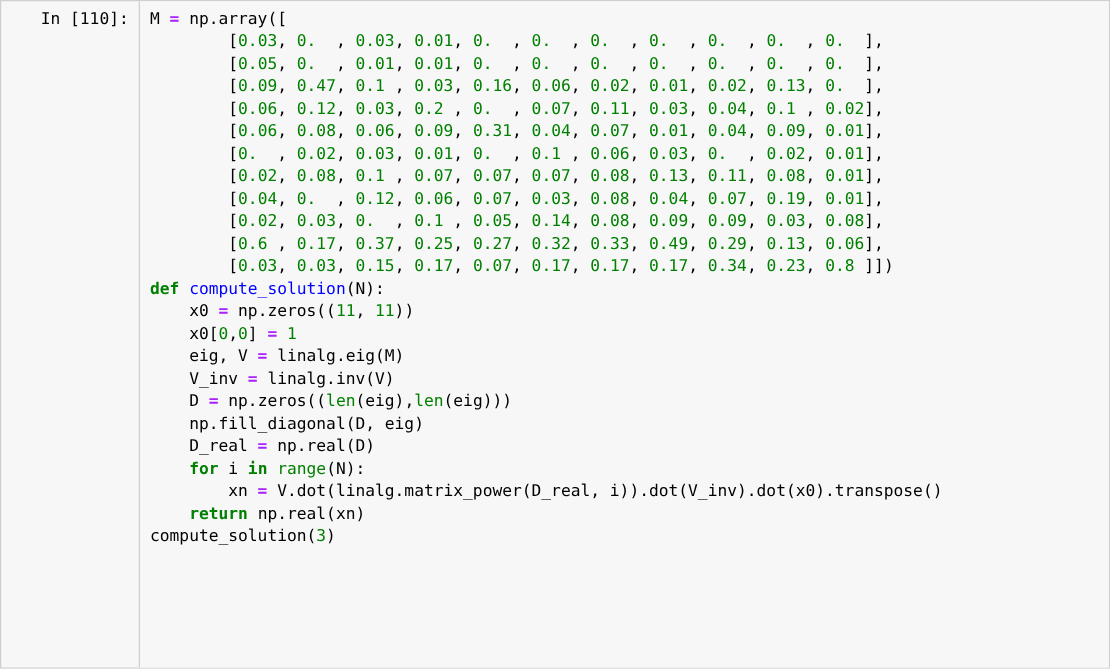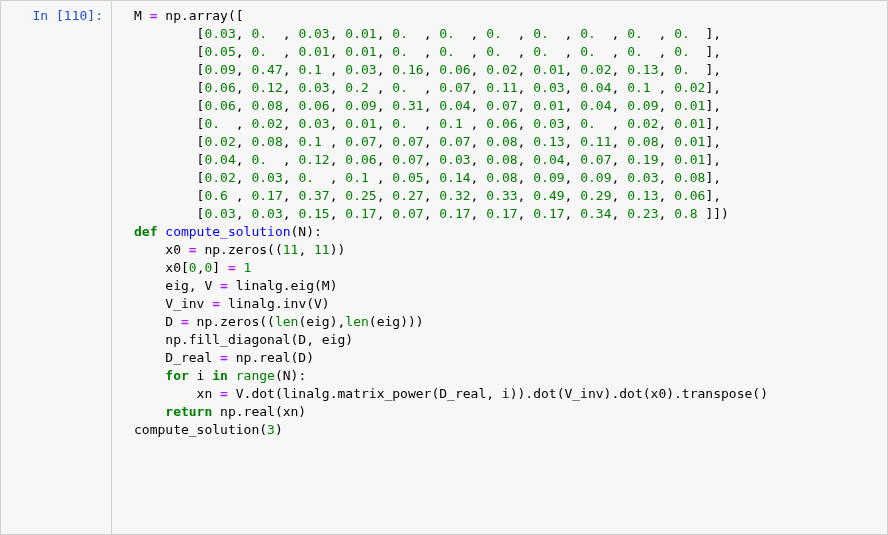--- a/index.html
+++ b/index.html
@@ -16,27 +16,27 @@
       display: flex;
       border: 1px solid #cfcfcf;
       background: #f7f7f7;
       height: 100%;
     }
     .prompt-area {
       width: 110px;
       flex-shrink: 0;
       padding: 6px 8px 6px 4px;
       text-align: right;
-      color: #1d4ed8;
+      color: #000000;
       font-family: monospace;
       font-size: 13px;
     }
     .code-area {
       flex: 1;
-      padding: 6px 22px;
+      padding: 6px 8px;
       background: #f7f7f7;
       border-left: 1px solid #cfcfcf;
     }
     pre {
       font-family: "Consolas", "Monaco", "DejaVu Sans Mono", monospace;
       font-size: 13px;
       line-height: 18px;
       white-space: pre;
       color: #000;
     }

